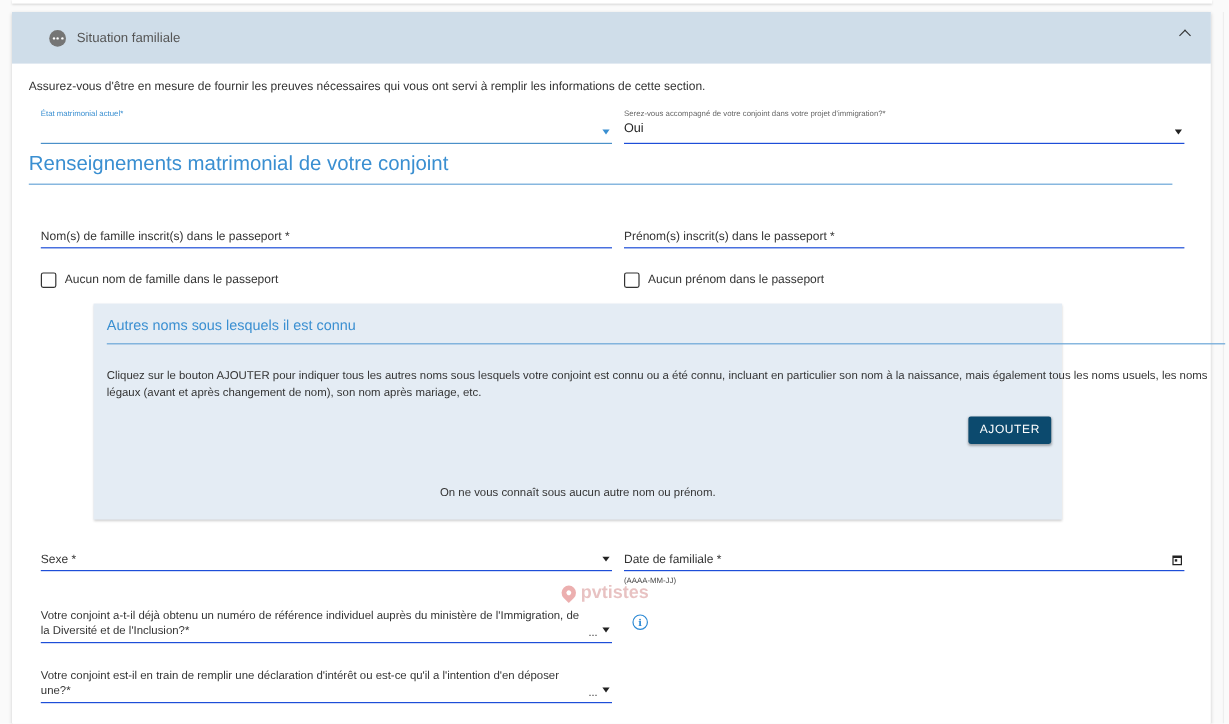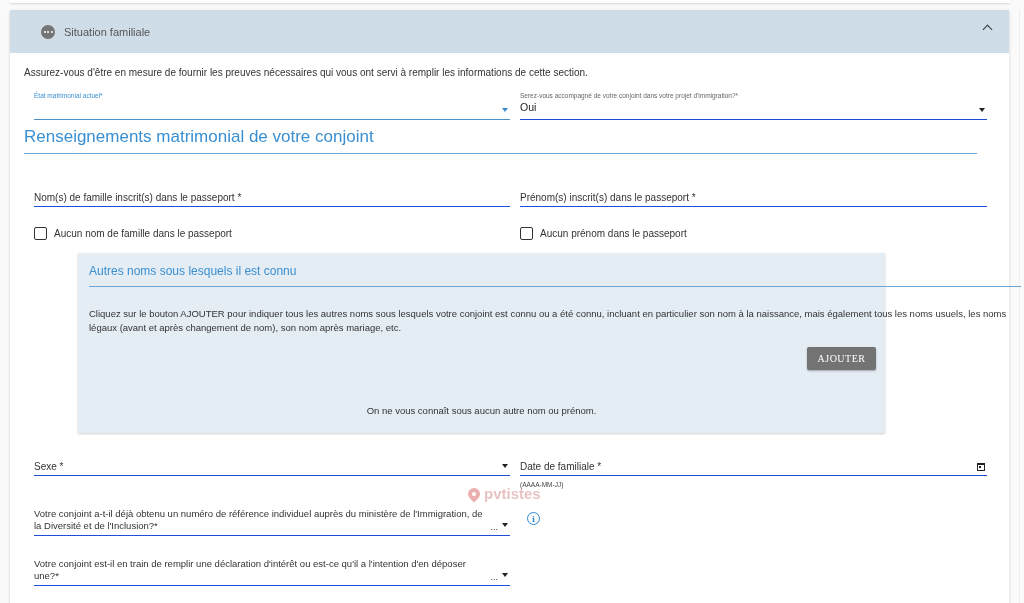--- a/index.html
+++ b/index.html
@@ -29,21 +29,21 @@
   .section-heading { left: 24px; top: 127px; width: 953px; font-size: 17px; color: #3a8fd1; padding-bottom: 6px; border-bottom: 1.5px solid #6aa6d8; }
 
   .field-label { font-size: 10px; color: #333; position: absolute; bottom: 3px; left: 0; }
 
   .checkbox { width: 13px; height: 13px; border: 1.5px solid #333; border-radius: 2px; display: inline-block; vertical-align: middle; cursor: pointer; }
   .cb-row { display: flex; align-items: center; gap: 7px; font-size: 10px; color: #333; }
 
   .subpanel { left: 23px; top: 242px; width: 955px; height: 182px; background: #e4ecf4; box-shadow: 0 1px 2px rgba(0,0,0,0.2); }
   .subpanel-heading { position: absolute; left: 11px; top: 11px; width: 932px; font-size: 12px; color: #3a8fd1; padding-bottom: 8px; border-bottom: 1.5px solid #6aa6d8; }
   .subpanel-text { position: absolute; left: 11px; top: 54px; width: 925px; font-size: 9.5px; line-height: 14px; color: #333; }
-  .add-button { position: absolute; right: 9px; top: 94px; width: 69px; height: 23px; background: #737373; color: #fff; font-size: 10px; letter-spacing: 0.5px; border: none; border-radius: 2px; box-shadow: 0 1px 2px rgba(0,0,0,0.3); cursor: pointer; font-family: Liberation Serif, serif; }
+  .add-button { position: absolute; right: 9px; top: 94px; width: 69px; height: 23px; background: #0c4a6e; color: #fff; font-size: 10px; letter-spacing: 0.5px; border: none; border-radius: 2px; box-shadow: 0 1px 2px rgba(0,0,0,0.3); cursor: pointer; font-family: Liberation Sans, sans-serif; }
   .subpanel-empty { position: absolute; left: 0; right: 0; top: 152px; text-align: center; font-size: 9.5px; color: #333; }
 
   .long-label { font-size: 9.5px; line-height: 12px; color: #333; position: absolute; left: 0; bottom: 3px; width: 455px; }
   .ellipsis { position: absolute; right: 12px; bottom: 3px; font-size: 9px; color: #333; }
 
   .calendar-icon { position: absolute; right: 2px; bottom: 4px; width: 8px; height: 8px; border: 1.3px solid #222; border-top-width: 2.5px; }
   .calendar-icon::after { content: ""; position: absolute; left: 1px; top: 1px; width: 2px; height: 2px; background: #222; }
   .date-hint { font-size: 6.5px; color: #444; }
 
   .info-icon { width: 13px; height: 13px; border: 1.4px solid #2d8ad4; border-radius: 50%; color: #2d8ad4; font-size: 8px; font-weight: bold; display: flex; align-items: center; justify-content: center; font-family: "DejaVu Serif", serif; cursor: pointer; }

